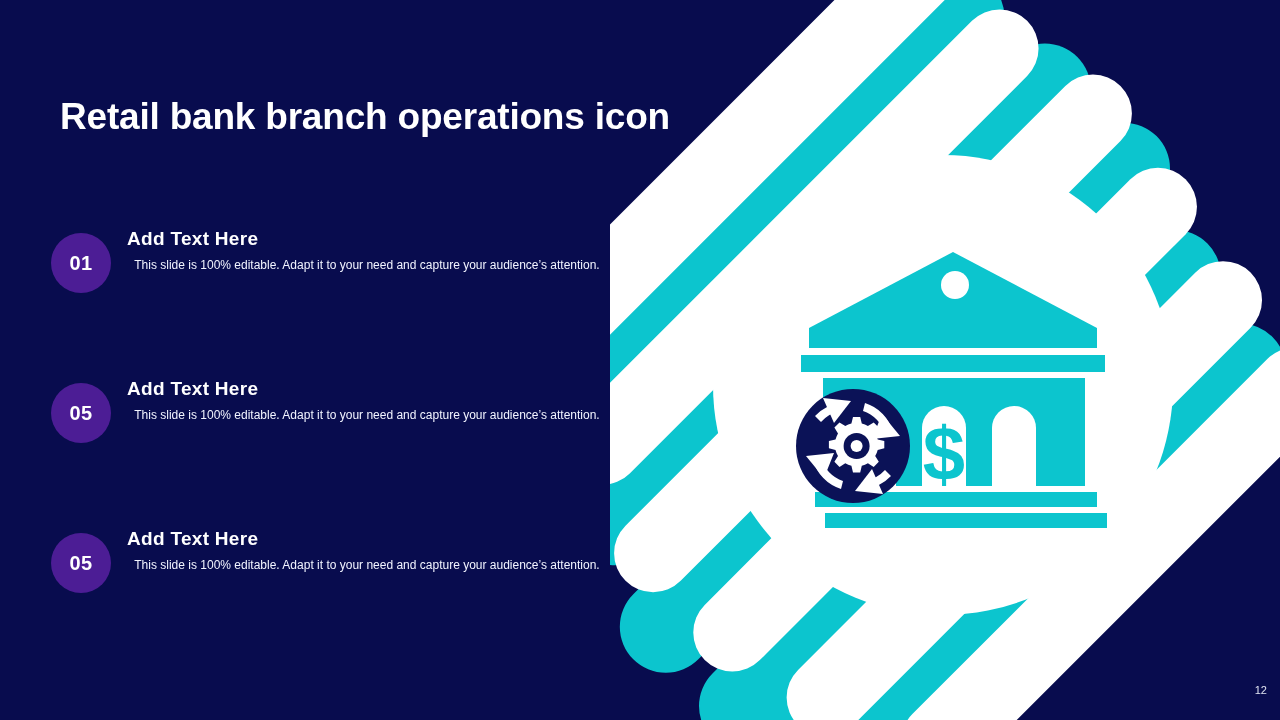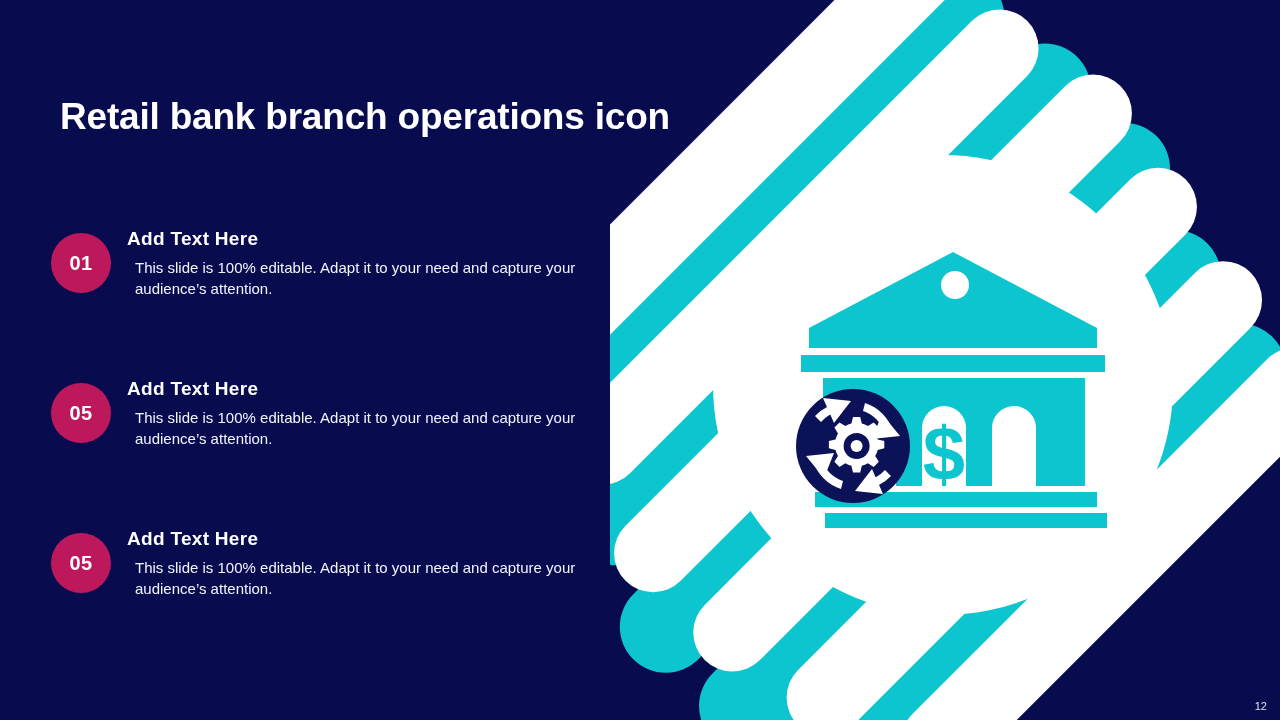--- a/index.html
+++ b/index.html
@@ -41,21 +41,21 @@
     position: relative;
     height: 150px;
   }
   .bullet-badge {
     position: absolute;
     left: 0;
     top: 20px;
     width: 60px;
     height: 60px;
     border-radius: 50%;
-    background: #be185d;
+    background: #4c1d95;
     color: #ffffff;
     font-size: 20px;
     font-weight: bold;
     display: flex;
     align-items: center;
     justify-content: center;
     letter-spacing: 0.5px;
   }
   .bullet-text {
     position: absolute;
@@ -64,41 +64,42 @@
     width: 480px;
   }
   .bullet-heading {
     font-size: 19px;
     font-weight: bold;
     color: #ffffff;
     margin: 0 0 7px 0;
     letter-spacing: 0.3px;
   }
   .bullet-body {
-    font-size: 15px;
+    font-size: 12px;
     line-height: 1.38;
     color: #f2f4ff;
-    margin: 8px;
+    margin: 0;
+    text-align: center;
   }
 
   
   .graphic {
     position: absolute;
     left: 610px;
     top: -20px;
     width: 690px;
     height: 760px;
   }
   .graphic svg { display: block; }
 
   
   .page-number {
     position: absolute;
     right: 13px;
-    bottom: 8px;
+    bottom: 24px;
     font-size: 11px;
     color: #dfe2f0;
   }
 </style>
 </head>
 <body>
 
 <div class="slide">
 
   <div class="graphic">

